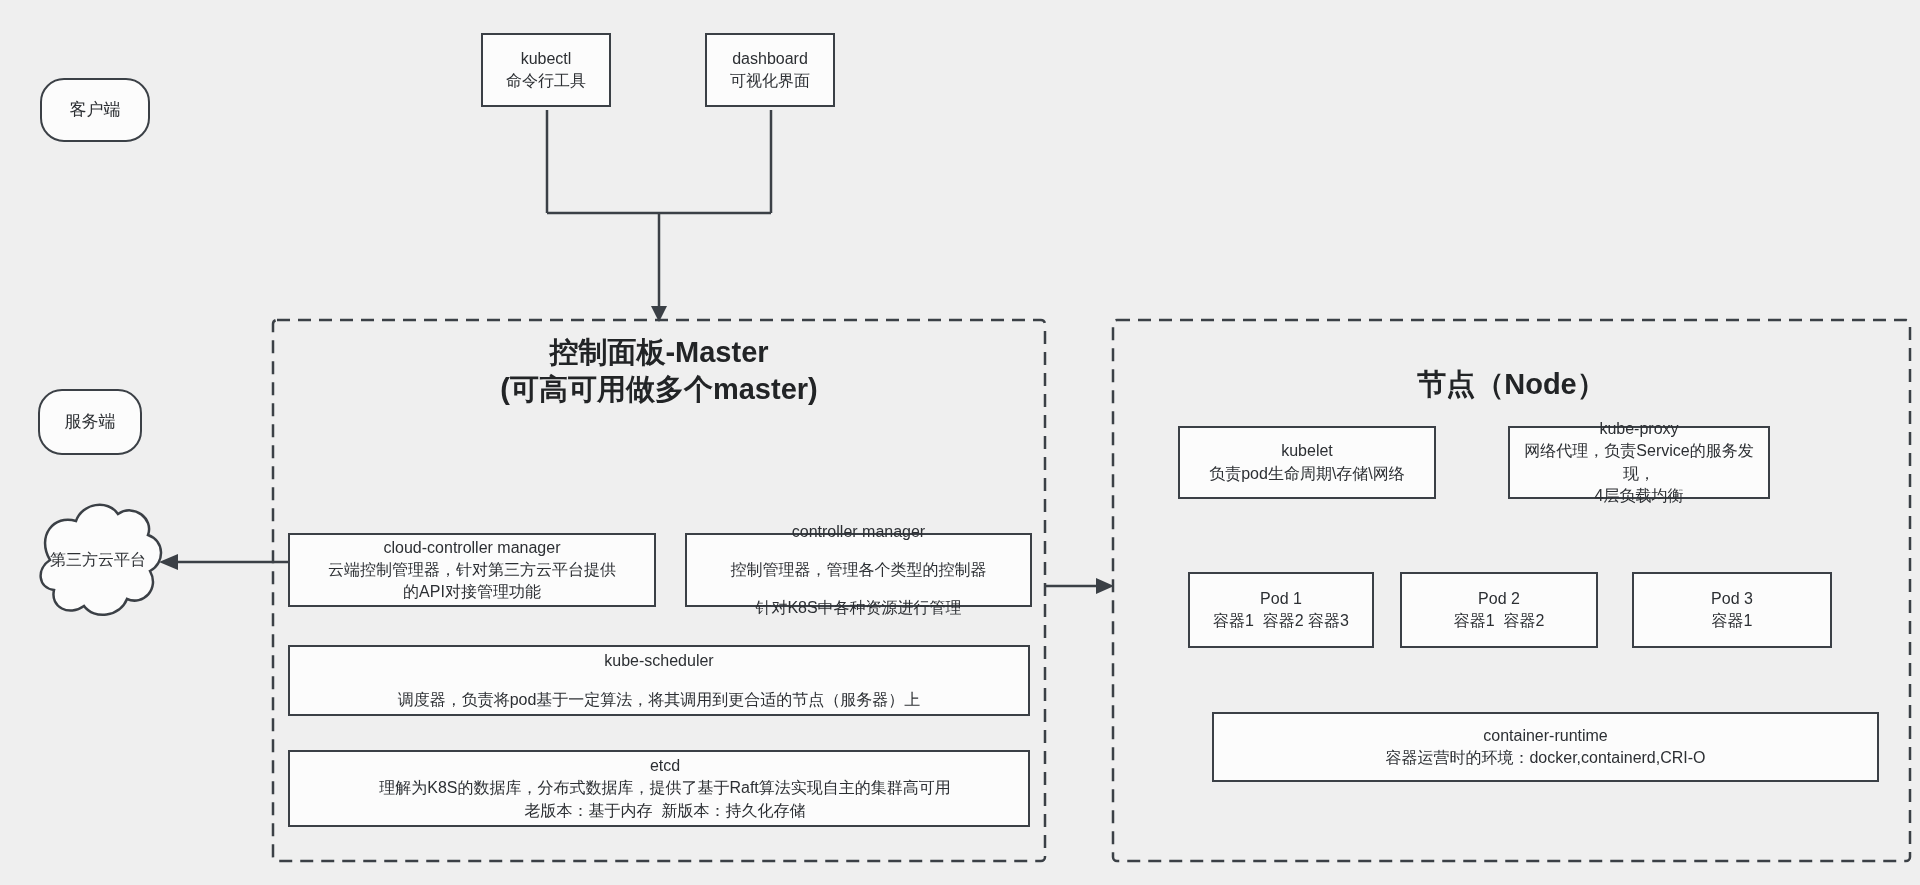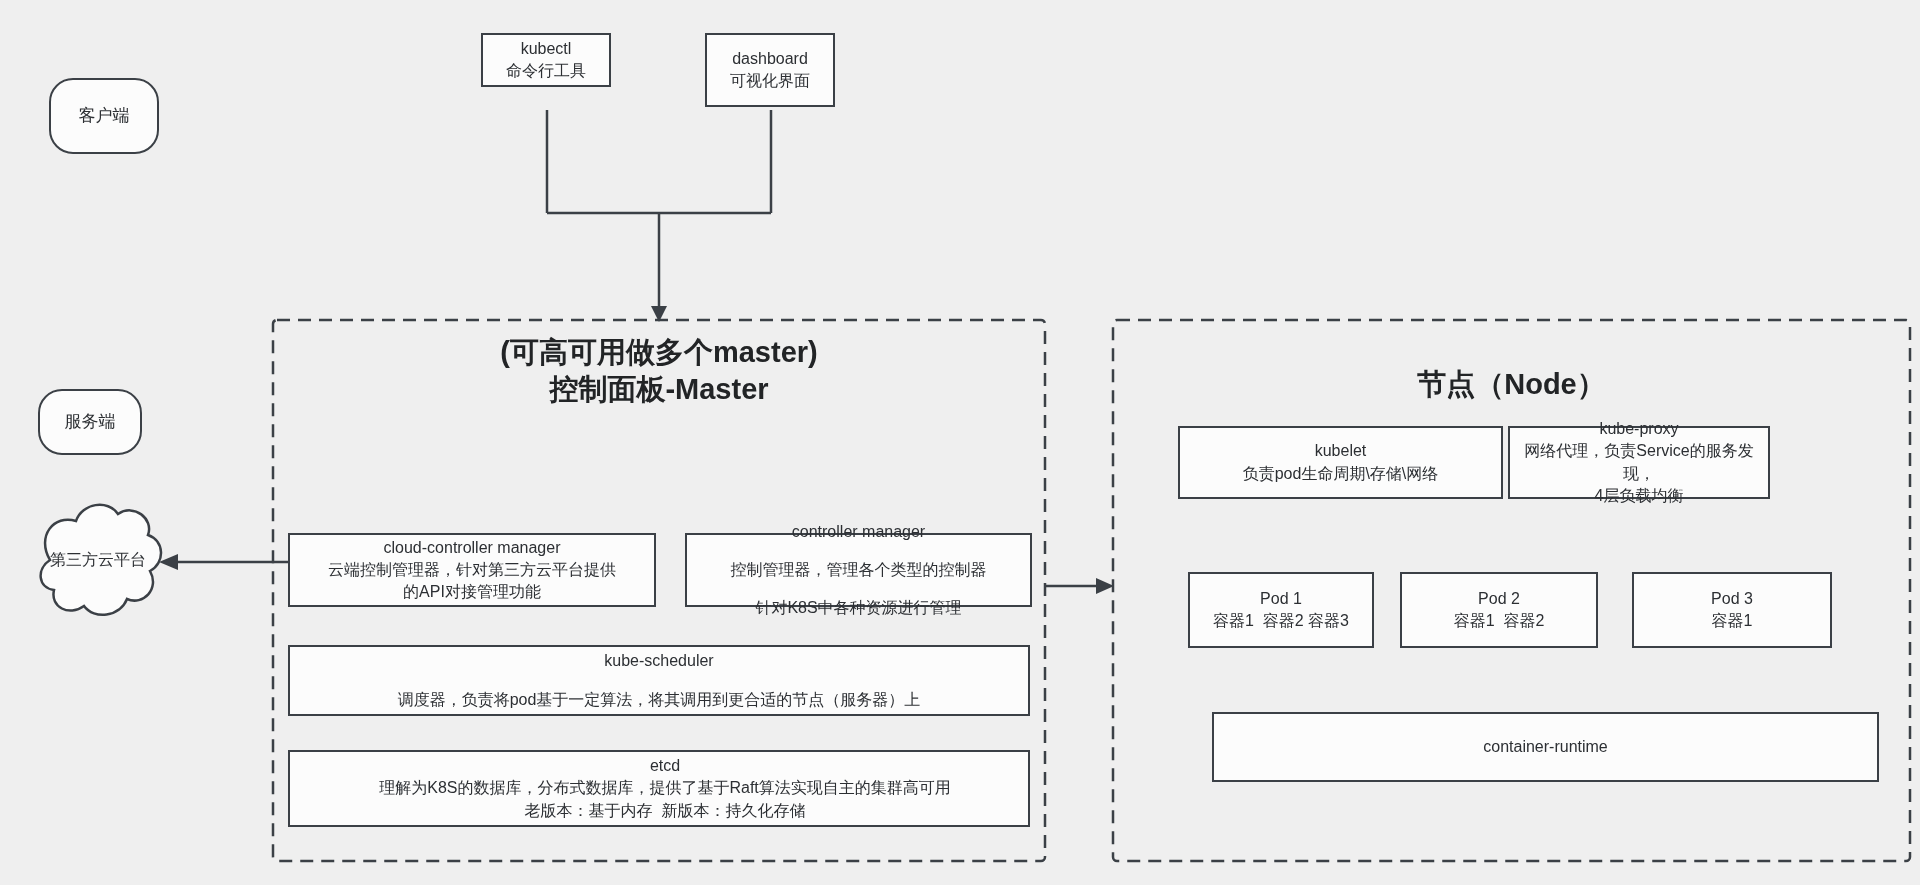--- a/index.html
+++ b/index.html
@@ -81,45 +81,45 @@
              C 36 536, 54 514, 76 521
              C 82 503, 108 499, 118 514
              C 134 503, 154 519, 148 535
              C 165 541, 165 563, 150 571
              C 160 589, 143 606, 127 599
              C 120 617, 94 620, 84 606
              C 69 617, 50 607, 54 590
              C 38 588, 36 569, 50 560 Z" fill="#fcfcfc" stroke="#3b4046" stroke-width="2.5"></path>
   </svg>
 
-  <div class="shape pill" style="left:49px;top:78px;width:110px;height:76px;">
+  <div class="shape pill" style="left:40px;top:78px;width:110px;height:64px;">
     <span>客户端</span>
   </div>
 
   <div class="shape pill" style="left:38px;top:389px;width:104px;height:66px;">
     <span>服务端</span>
   </div>
 
   <div class="cloud-label" style="left:48px;top:532px;width:100px;height:56px;">
     <span>第三方云平台</span>
   </div>
 
-  <div class="shape" style="left:481px;top:33px;width:130px;height:54px;">
+  <div class="shape" style="left:481px;top:33px;width:130px;height:74px;">
     <span class="box-title">kubectl</span>
     <span class="box-desc">命令行工具</span>
   </div>
 
   <div class="shape" style="left:705px;top:33px;width:130px;height:74px;">
     <span class="box-title">dashboard</span>
     <span class="box-desc">可视化界面</span>
   </div>
 
   <div class="panel-title" style="left:273px;top:334px;width:772px;">
+    <div>控制面板-Master</div>
     <div>(可高可用做多个master)</div>
-    <div>控制面板-Master</div>
   </div>
 
 
   <div class="shape" style="left:288px;top:533px;width:368px;height:74px;">
     <span class="box-title">cloud-controller manager</span>
     <span class="box-desc">云端控制管理器，针对第三方云平台提供</span>
     <span class="box-desc">的API对接管理功能</span>
   </div>
 
   <div class="shape" style="left:685px;top:533px;width:347px;height:74px;gap:16px;">
@@ -136,21 +136,21 @@
   <div class="shape" style="left:288px;top:750px;width:742px;height:77px;padding-left:12px;">
     <span class="box-title">etcd</span>
     <span class="box-desc">理解为K8S的数据库，分布式数据库，提供了基于Raft算法实现自主的集群高可用</span>
     <span class="box-desc">老版本：基于内存  新版本：持久化存储</span>
   </div>
 
   <div class="panel-title" style="left:1113px;top:366px;width:797px;">
     <div>节点（Node）</div>
   </div>
 
-  <div class="shape" style="left:1178px;top:426px;width:325px;height:73px;">
+  <div class="shape" style="left:1178px;top:426px;width:258px;height:73px;">
     <span class="box-title">kubelet</span>
     <span class="box-desc">负责pod生命周期\存储\网络</span>
   </div>
 
   <div class="shape" style="left:1508px;top:426px;width:262px;height:73px;">
     <span class="box-title">kube-proxy</span>
     <span class="box-desc">网络代理，负责Service的服务发现，</span>
     <span class="box-desc">4层负载均衡</span>
   </div>
 
@@ -164,15 +164,16 @@
     <span class="box-desc">容器1  容器2</span>
   </div>
 
   <div class="shape" style="left:1632px;top:572px;width:200px;height:76px;">
     <span class="box-title">Pod 3</span>
     <span class="box-desc">容器1</span>
   </div>
 
   <div class="shape" style="left:1212px;top:712px;width:667px;height:70px;">
     <span class="box-title">container-runtime</span>
+    <span class="box-desc">容器运营时的环境：docker,containerd,CRI-O</span>
   </div>
 
 </div>
 
 </body></html>

